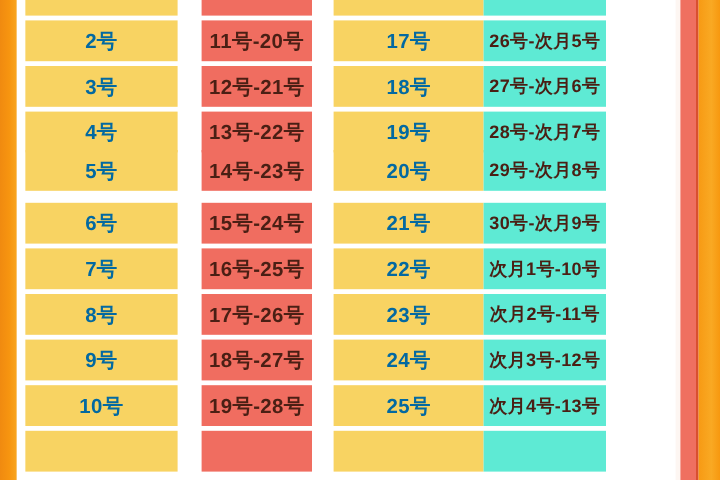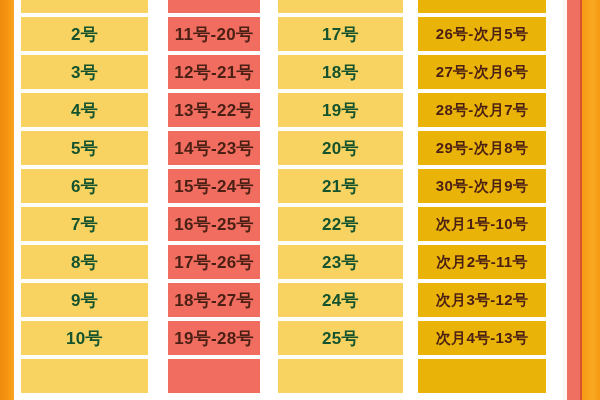--- a/index.html
+++ b/index.html
@@ -108,23 +108,23 @@
     color: #4a2e16;
     font-family: "Liberation Sans", "DejaVu Sans", sans-serif;
     white-space: nowrap;
     overflow: hidden;
   }
 
   
   .c0 { width: 127px; margin-left: 0px;  background: #f8d362; }
   .c1 { width: 92px; margin-left: 20px; background: #f06d60; }
   .c2 { width: 125px; margin-left: 18px; background: #f8d362; }
-  .c3 { width: 128px; margin-left: 15px; background: #eab308; }
-
-  .c0, .c2 { color: #14532d; }
+  .c3 { width: 102px; background: #5eead4; }
+
+  .c0, .c2 { color: #0369a1; }
   .c1, .c3 { color: #4a1f14; }
 
   .c3 { font-size: 15px; }
 </style>
 </head>
 <body>
 
 <div id="screen">
 
   <div class="edge-orange-left"></div>
@@ -148,21 +148,21 @@
         <div class="cell c1">12号-21号</div>
         <div class="cell c2">18号</div>
         <div class="cell c3">27号-次月6号</div>
       </div>
       <div class="row" style="top: 93px;">
         <div class="cell c0">4号</div>
         <div class="cell c1">13号-22号</div>
         <div class="cell c2">19号</div>
         <div class="cell c3">28号-次月7号</div>
       </div>
-      <div class="row" style="top: 131px;">
+      <div class="row" style="top: 125px;">
         <div class="cell c0">5号</div>
         <div class="cell c1">14号-23号</div>
         <div class="cell c2">20号</div>
         <div class="cell c3">29号-次月8号</div>
       </div>
       <div class="row" style="top: 169px;">
         <div class="cell c0">6号</div>
         <div class="cell c1">15号-24号</div>
         <div class="cell c2">21号</div>
         <div class="cell c3">30号-次月9号</div>

